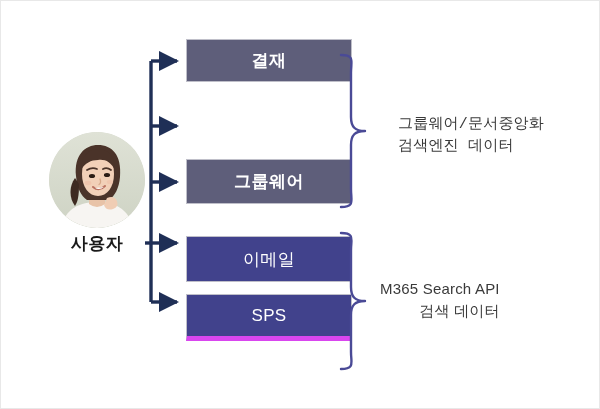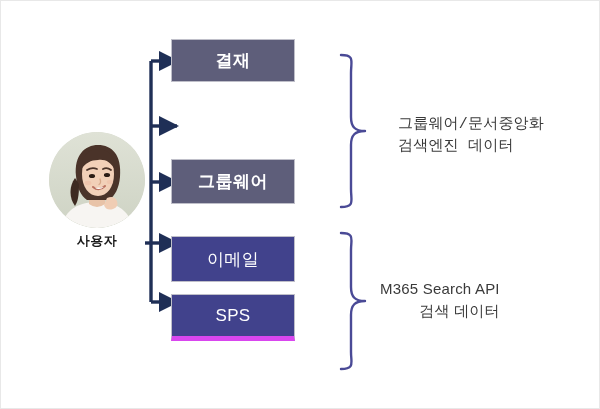--- a/index.html
+++ b/index.html
@@ -36,41 +36,41 @@
     background: #d9dcd0;
   }
   .avatar svg { display: block; width: 100%; height: 100%; }
 
   .user-label {
     position: absolute;
     left: 38px;
     top: 231px;
     width: 116px;
     text-align: center;
-    font-size: 13px;
+    font-size: 17px;
     font-weight: bold;
     color: #1a1a1a;
     letter-spacing: 0.5px;
   }
 
   
   .connector {
     position: absolute;
     left: 0;
     top: 0;
     width: 600px;
     height: 409px;
     pointer-events: none;
   }
 
   
   .node {
     position: absolute;
-    left: 170px;
-    width: 124px;
+    left: 185px;
+    width: 166px;
     display: flex;
     align-items: center;
     justify-content: center;
     color: #ffffff;
     box-sizing: border-box;
     border: 1px solid #bfbfc9;
   }
   .node.gray {
     background: #5e5e7a;
     font-weight: bold;

